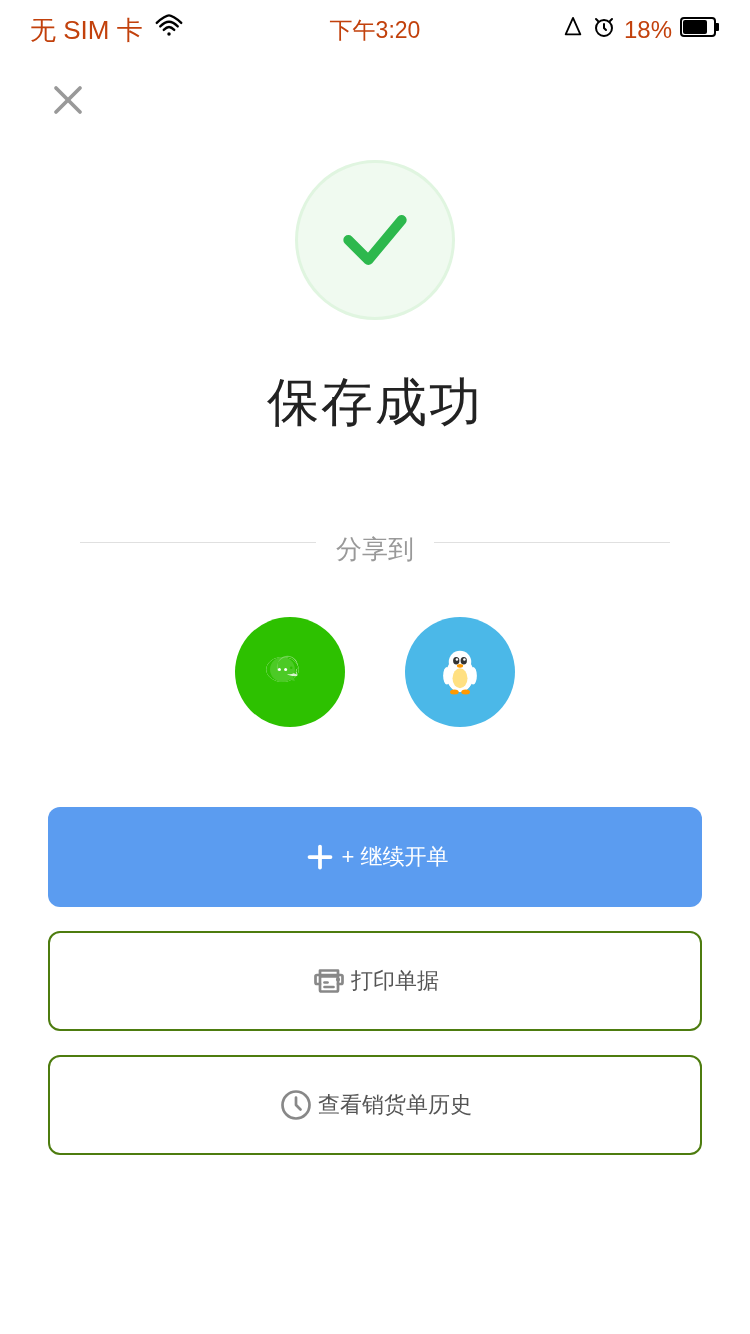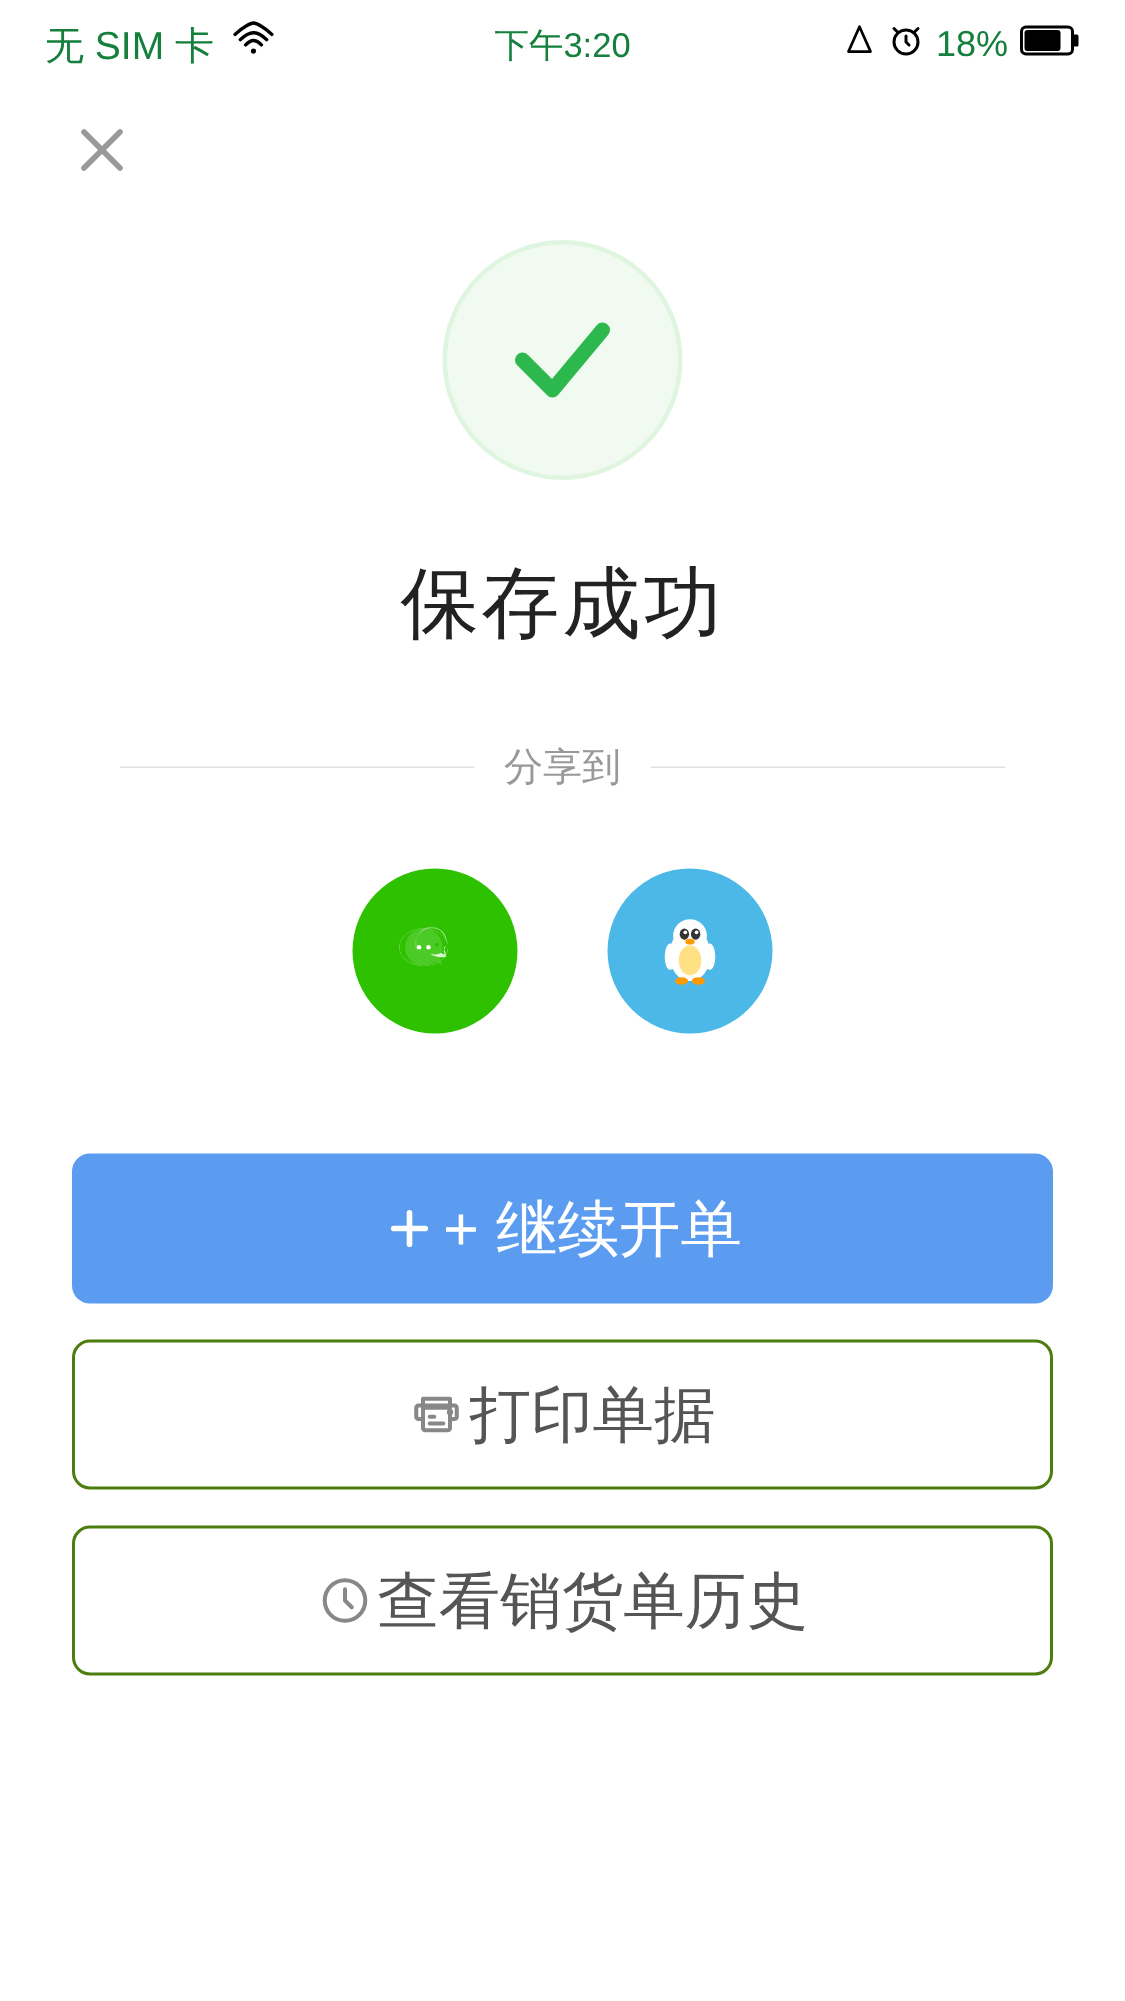--- a/index.html
+++ b/index.html
@@ -17,21 +17,21 @@
     
     .status-bar {
       width: 100%;
       height: 60px;
       background: #ffffff;
       display: flex;
       align-items: center;
       justify-content: space-between;
       padding: 0 30px;
       font-size: 26px;
-      color: #15803d;
+      color: #c2410c;
     }
     .status-left {
       display: flex;
       align-items: center;
       gap: 12px;
       font-size: 26px;
       font-weight: 500;
     }
     .status-center {
       font-size: 23px;
@@ -87,21 +87,21 @@
     .success-circle svg {
       width: 80px;
       height: 80px;
     }
 
     
     .success-title {
       font-size: 52px;
       font-weight: 500;
       color: #222;
-      margin-bottom: 56px;
+      margin-bottom: 80px;
       letter-spacing: 2px;
     }
 
     
     .share-divider {
       width: 100%;
       display: flex;
       align-items: center;
       padding: 0 80px;
       margin-bottom: 50px;
@@ -109,20 +109,21 @@
     }
     .divider-line {
       flex: 1;
       height: 1px;
       background: #e0e0e0;
     }
     .divider-text {
       font-size: 26px;
       color: #999;
       white-space: nowrap;
+      margin-top: 14px;
     }
 
     
     .share-icons {
       display: flex;
       gap: 60px;
       margin-bottom: 80px;
     }
     .share-btn {
       width: 110px;
@@ -154,21 +155,21 @@
       gap: 24px;
     }
     .action-btn {
       width: 100%;
       height: 100px;
       border-radius: 12px;
       display: flex;
       align-items: center;
       justify-content: center;
       gap: 4px;
-      font-size: 41px;
+      font-size: 22px;
       cursor: pointer;
       border: none;
     }
     .action-btn-primary {
       background: #5b9cf0;
       color: #fff;
     }
     .action-btn-secondary {
       background: #fff;
       color: #555;

